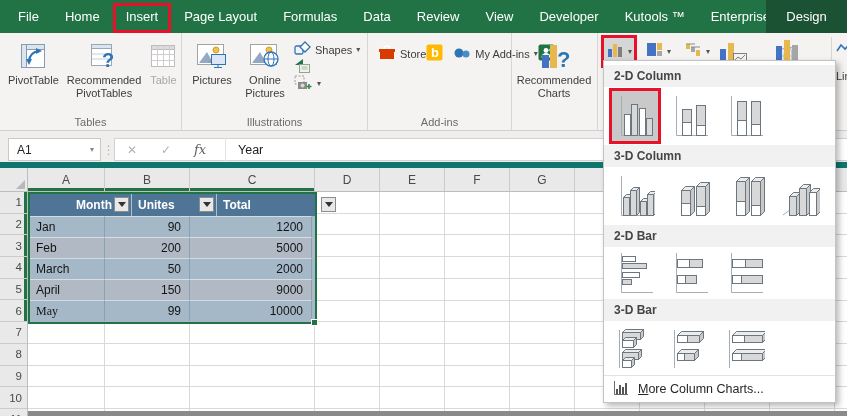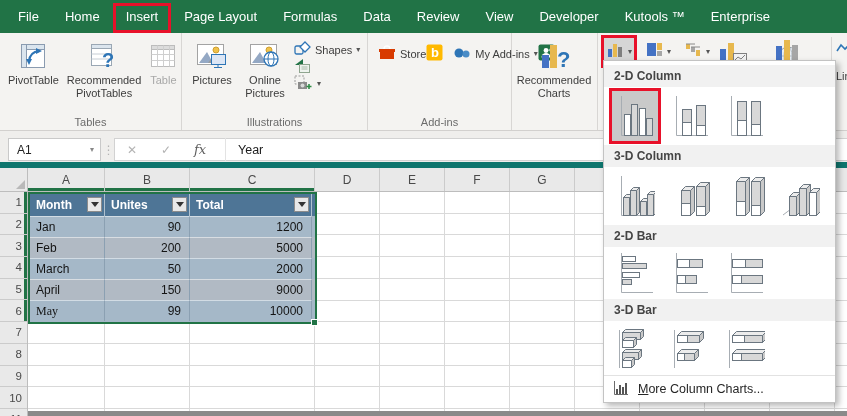--- a/index.html
+++ b/index.html
@@ -113,20 +113,23 @@
       <div class="tab">Home</div>
       <div class="tab annotated">Insert</div>
       <div class="tab">Page Layout</div>
       <div class="tab">Formulas</div>
       <div class="tab">Data</div>
       <div class="tab">Review</div>
       <div class="tab">View</div>
       <div class="tab">Developer</div>
       <div class="tab">Kutools ™</div>
       <div class="tab">Enterprise</div>
+      <div class="design-zone">
+        <div class="tab">Design</div>
+      </div>
   </div>
 
   <div class="ribbon">
 
     <div class="rgroup" style="width:182px">
       <div class="bigbtn" style="width:60px">
         <span class="ic">
           <svg width="30" height="30" viewBox="0 0 30 30">
               <rect x="3.5" y="3.5" width="23" height="23" fill="#fff" stroke="#8a9bb0"></rect>
               <rect x="3.5" y="3.5" width="23" height="5" fill="#dbe5ee" stroke="#8a9bb0"></rect>
@@ -414,21 +417,21 @@
         <div class="vl" style="left: 611px;"></div>
         <div class="vl" style="left: 546px;"></div>
         <div class="vl" style="left: 481px;"></div>
         <div class="vl" style="left: 416px;"></div>
         <div class="vl" style="left: 351px;"></div>
         <div class="vl" style="left: 286px;"></div>
         <div class="vl" style="left: 161px;"></div>
         <div class="vl" style="left: 76px;"></div>
       <div class="xltable">
           <div class="thead">
-            <div class="thcell" style="width: 75px;">
+            <div class="thcell" style="width: 62px; margin-left: 40px;">
               <span>Month</span>
               <span class="filterbtn"></span>
             </div>
             <div class="thcell" style="width: 85px;">
               <span>Unites</span>
               <span class="filterbtn"></span>
             </div>
             <div class="thcell" style="width: 122px;">
               <span>Total</span>
               <span class="filterbtn"></span>

